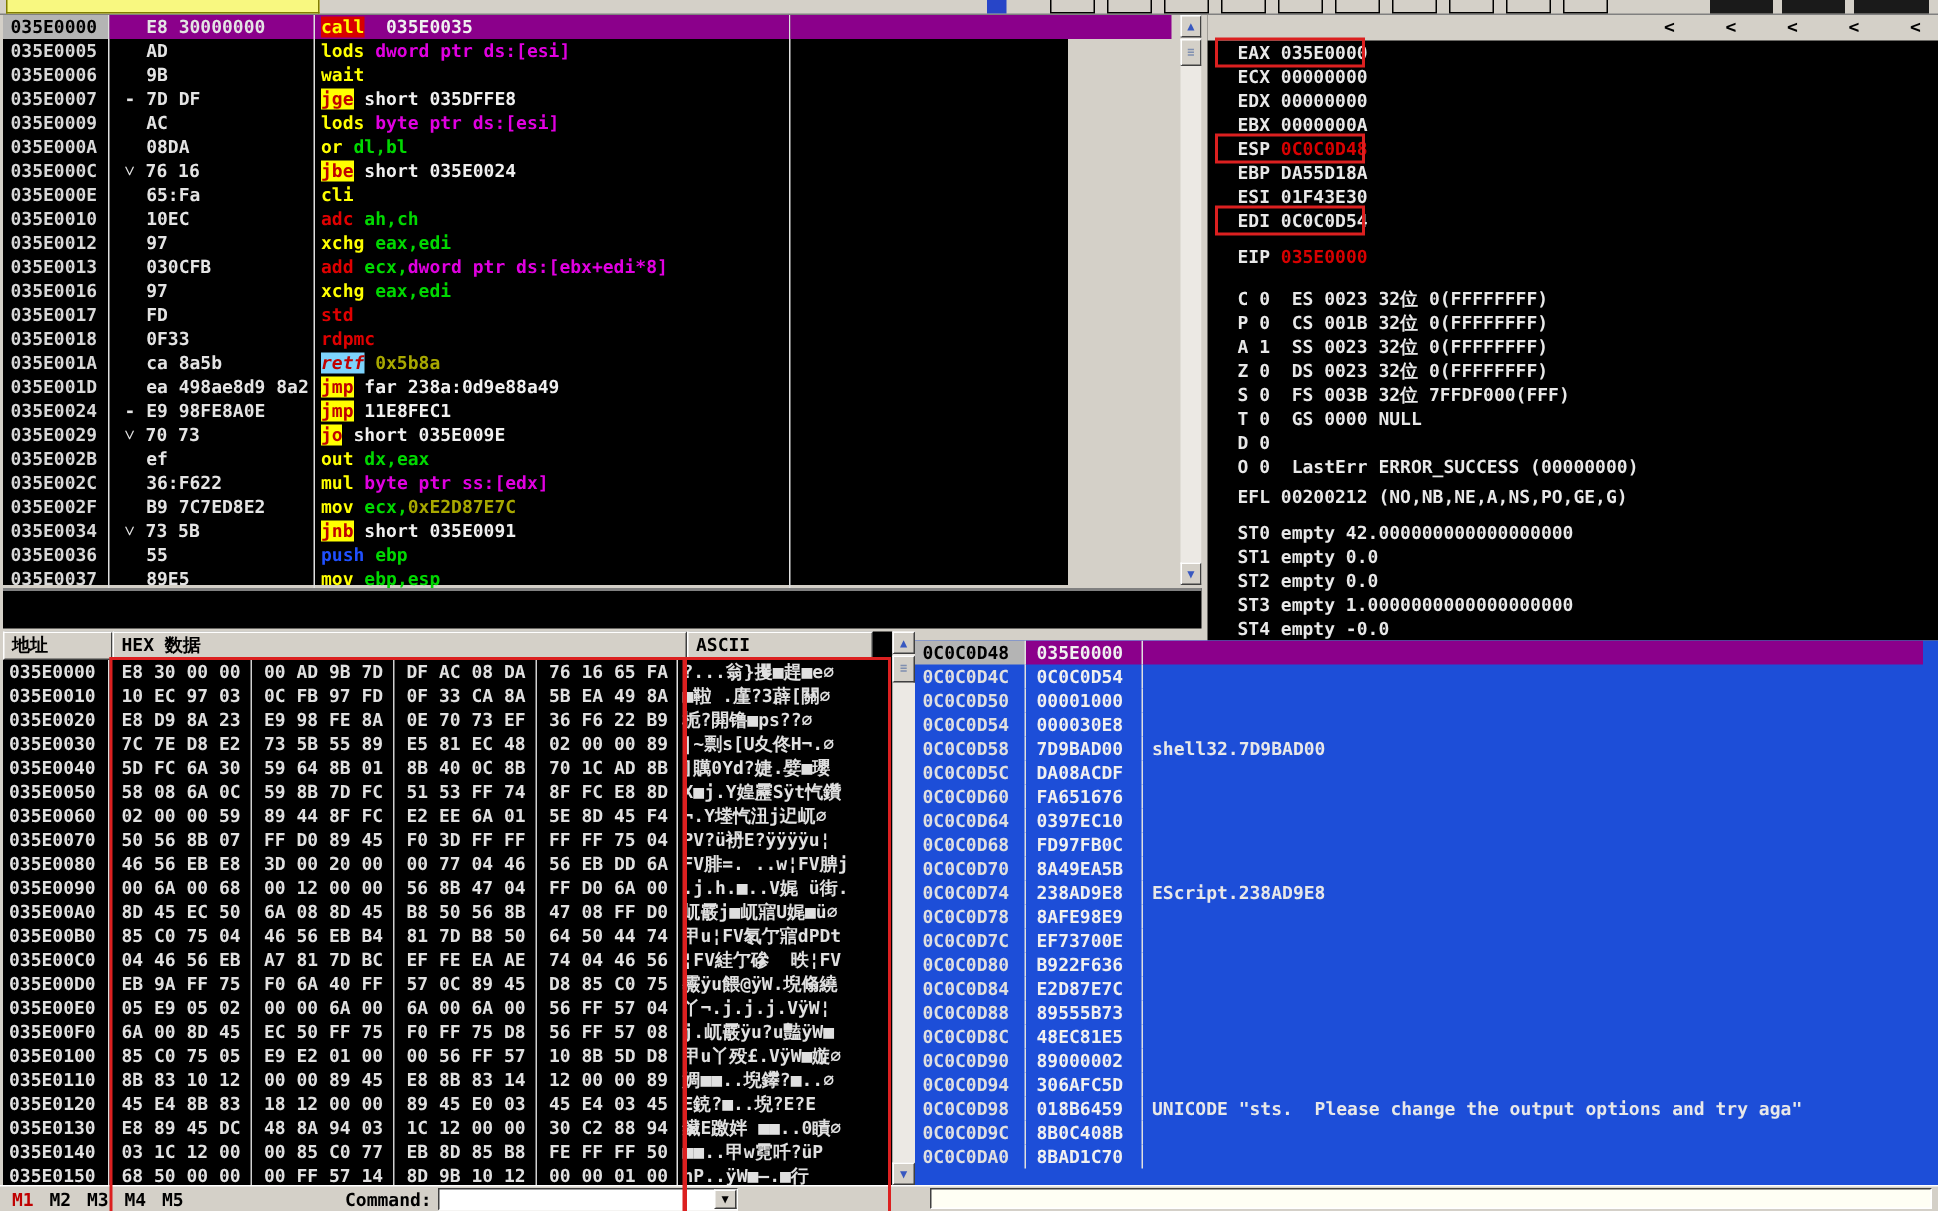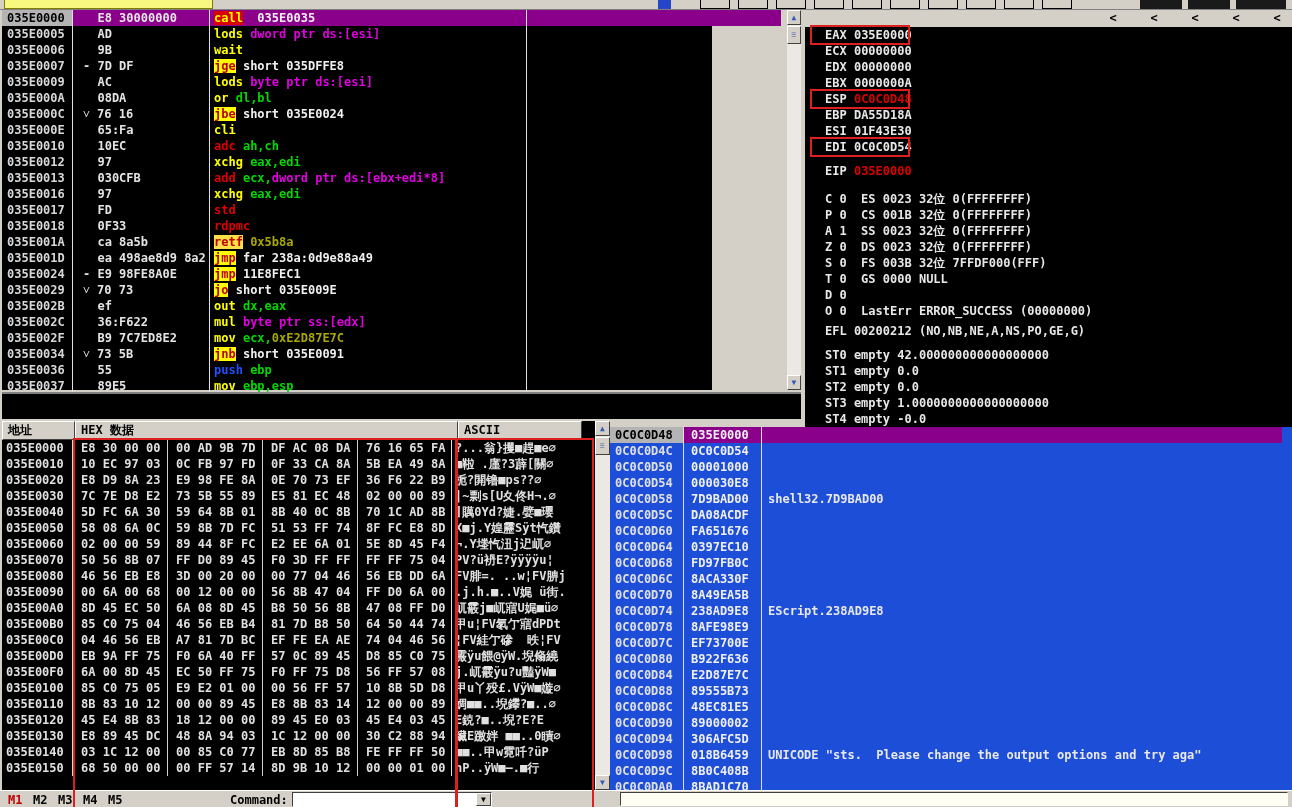--- a/index.html
+++ b/index.html
@@ -18,21 +18,21 @@
   #disasm-panel { left:2px; top:10px; width:710px; height:380px; background:#000; }
   .drow { height:16px; white-space:pre; }
   .d-addr { display:inline-block; width:71px; color:#d8d8d8; padding-left:5px; border-right:1px solid #e0e0e0; height:16px; vertical-align:top;}
   .d-bytes { display:inline-block; width:137px; color:#e4e4e4; padding-left:10px; border-right:1px solid #e0e0e0; height:16px; vertical-align:top;}
   .d-ins { display:inline-block; width:317px; padding-left:4px; border-right:1px solid #e0e0e0; height:16px; color:#f0f0f0; vertical-align:top;}
   .d-cmt { display:inline-block; width:254px; height:16px; vertical-align:top;}
   .drow.sel .d-addr { background:#b4b4b4; color:#000; }
   .drow.sel .d-bytes, .drow.sel .d-ins, .drow.sel .d-cmt { background:#8B008B; }
   .tk-m { color:#ffff00; } .tk-r { color:#e00000; } .tk-b { color:#2050ff; }
   .tk-g { color:#00d800; } .tk-p { color:#e000e0; } .tk-i { color:#a8a800; } .tk-w { color:#f0f0f0; }
-  .tk-jy { color:#c00000; background:#ffff00; } .tk-rc { color:#c00000; background:#fde047; }
+  .tk-jy { color:#c00000; background:#ffff00; } .tk-rc { color:#c00000; background:#7dd3fc;font-style:italic; }
   .tk-cr { color:#ffff00; background:#d80000; }
 
   
   .sb { background:#ece9e4; }
   .sb-btn { position:absolute; left:0; width:14px; height:15px; background:#d4d0c8;
     border:1px solid; border-color:#fff #404040 #404040 #fff; color:#3858c0; font-size:8px; line-height:13px; text-align:center; }
   .sb-thumb { position:absolute; left:0; width:14px; height:18px; background:#d4d0c8;
     border:1px solid; border-color:#fff #404040 #404040 #fff; color:#8090b0; font-size:8px; line-height:16px; text-align:center;}
   #disasm-scroll { left:787px; top:10px; width:14px; height:380px; }
   #dump-scroll { left:595px; top:421px; width:15px; height:369px; }
@@ -186,20 +186,21 @@
       <div class="mrow"><span class="m-addr">035E0040</span><span class="m-grp">5D FC 6A 30</span><span class="m-grp">59 64 8B 01</span><span class="m-grp">8B 40 0C 8B</span><span class="m-grp last">70 1C AD 8B</span><span class="m-ascii">]贎0Yd?婕.嬖■瓔</span></div>
       <div class="mrow"><span class="m-addr">035E0050</span><span class="m-grp">58 08 6A 0C</span><span class="m-grp">59 8B 7D FC</span><span class="m-grp">51 53 FF 74</span><span class="m-grp last">8F FC E8 8D</span><span class="m-ascii">X■j.Y媓靂Sÿt忾鑽</span></div>
       <div class="mrow"><span class="m-addr">035E0060</span><span class="m-grp">02 00 00 59</span><span class="m-grp">89 44 8F FC</span><span class="m-grp">E2 EE 6A 01</span><span class="m-grp last">5E 8D 45 F4</span><span class="m-ascii">¬.Y堘忾沑j迉屼∅</span></div>
       <div class="mrow"><span class="m-addr">035E0070</span><span class="m-grp">50 56 8B 07</span><span class="m-grp">FF D0 89 45</span><span class="m-grp">F0 3D FF FF</span><span class="m-grp last">FF FF 75 04</span><span class="m-ascii">PV?ü袇E?ÿÿÿÿu¦</span></div>
       <div class="mrow"><span class="m-addr">035E0080</span><span class="m-grp">46 56 EB E8</span><span class="m-grp">3D 00 20 00</span><span class="m-grp">00 77 04 46</span><span class="m-grp last">56 EB DD 6A</span><span class="m-ascii">FV腓=. ..w¦FV腗j</span></div>
       <div class="mrow"><span class="m-addr">035E0090</span><span class="m-grp">00 6A 00 68</span><span class="m-grp">00 12 00 00</span><span class="m-grp">56 8B 47 04</span><span class="m-grp last">FF D0 6A 00</span><span class="m-ascii">.j.h.■..V娓 ü街.</span></div>
       <div class="mrow"><span class="m-addr">035E00A0</span><span class="m-grp">8D 45 EC 50</span><span class="m-grp">6A 08 8D 45</span><span class="m-grp">B8 50 56 8B</span><span class="m-grp last">47 08 FF D0</span><span class="m-ascii">屼霰j■屼寣U娓■ü∅</span></div>
       <div class="mrow"><span class="m-addr">035E00B0</span><span class="m-grp">85 C0 75 04</span><span class="m-grp">46 56 EB B4</span><span class="m-grp">81 7D B8 50</span><span class="m-grp last">64 50 44 74</span><span class="m-ascii">甲u¦FV氡亇寣dPDt</span></div>
       <div class="mrow"><span class="m-addr">035E00C0</span><span class="m-grp">04 46 56 EB</span><span class="m-grp">A7 81 7D BC</span><span class="m-grp">EF FE EA AE</span><span class="m-grp last">74 04 46 56</span><span class="m-ascii">¦FV絓亇磣  昳¦FV</span></div>
       <div class="mrow"><span class="m-addr">035E00D0</span><span class="m-grp">EB 9A FF 75</span><span class="m-grp">F0 6A 40 FF</span><span class="m-grp">57 0C 89 45</span><span class="m-grp last">D8 85 C0 75</span><span class="m-ascii">霺ÿu餵@ÿW.堄翛繞</span></div>
+      <div class="mrow"><span class="m-addr">035E00E0</span><span class="m-grp">05 E9 05 02</span><span class="m-grp">00 00 6A 00</span><span class="m-grp">6A 00 6A 00</span><span class="m-grp last">56 FF 57 04</span><span class="m-ascii">丫¬.j.j.j.VÿW¦</span></div>
       <div class="mrow"><span class="m-addr">035E00F0</span><span class="m-grp">6A 00 8D 45</span><span class="m-grp">EC 50 FF 75</span><span class="m-grp">F0 FF 75 D8</span><span class="m-grp last">56 FF 57 08</span><span class="m-ascii">j.屼霰ÿu?u豔ÿW■</span></div>
       <div class="mrow"><span class="m-addr">035E0100</span><span class="m-grp">85 C0 75 05</span><span class="m-grp">E9 E2 01 00</span><span class="m-grp">00 56 FF 57</span><span class="m-grp last">10 8B 5D D8</span><span class="m-ascii">甲u丫殁£.VÿW■嫙∅</span></div>
       <div class="mrow"><span class="m-addr">035E0110</span><span class="m-grp">8B 83 10 12</span><span class="m-grp">00 00 89 45</span><span class="m-grp">E8 8B 83 14</span><span class="m-grp last">12 00 00 89</span><span class="m-ascii">婤■■..堄鑻?■..∅</span></div>
       <div class="mrow"><span class="m-addr">035E0120</span><span class="m-grp">45 E4 8B 83</span><span class="m-grp">18 12 00 00</span><span class="m-grp">89 45 E0 03</span><span class="m-grp last">45 E4 03 45</span><span class="m-ascii">E鋴?■..堄?E?E</span></div>
       <div class="mrow"><span class="m-addr">035E0130</span><span class="m-grp">E8 89 45 DC</span><span class="m-grp">48 8A 94 03</span><span class="m-grp">1C 12 00 00</span><span class="m-grp last">30 C2 88 94</span><span class="m-ascii">鑶E躈姅 ■■..0瞔∅</span></div>
       <div class="mrow"><span class="m-addr">035E0140</span><span class="m-grp">03 1C 12 00</span><span class="m-grp">00 85 C0 77</span><span class="m-grp">EB 8D 85 B8</span><span class="m-grp last">FE FF FF 50</span><span class="m-ascii">■■..甲w霓吀?üP</span></div>
       <div class="mrow"><span class="m-addr">035E0150</span><span class="m-grp">68 50 00 00</span><span class="m-grp">00 FF 57 14</span><span class="m-grp">8D 9B 10 12</span><span class="m-grp last">00 00 01 00</span><span class="m-ascii">hP..ÿW■–.■行</span></div>
     </div>
 </div>
 <div id="dump-scroll" class="abs sb">
@@ -211,21 +212,20 @@
 <div id="stack-panel" class="abs">
     <div class="srow sel"><span class="s-addr">0C0C0D48</span><span class="s-val">035E0000</span><span class="s-cmt"></span></div>
     <div class="srow"><span class="s-addr">0C0C0D4C</span><span class="s-val">0C0C0D54</span><span class="s-cmt"></span></div>
     <div class="srow"><span class="s-addr">0C0C0D50</span><span class="s-val">00001000</span><span class="s-cmt"></span></div>
     <div class="srow"><span class="s-addr">0C0C0D54</span><span class="s-val">000030E8</span><span class="s-cmt"></span></div>
     <div class="srow"><span class="s-addr">0C0C0D58</span><span class="s-val">7D9BAD00</span><span class="s-cmt">shell32.7D9BAD00</span></div>
     <div class="srow"><span class="s-addr">0C0C0D5C</span><span class="s-val">DA08ACDF</span><span class="s-cmt"></span></div>
     <div class="srow"><span class="s-addr">0C0C0D60</span><span class="s-val">FA651676</span><span class="s-cmt"></span></div>
     <div class="srow"><span class="s-addr">0C0C0D64</span><span class="s-val">0397EC10</span><span class="s-cmt"></span></div>
     <div class="srow"><span class="s-addr">0C0C0D68</span><span class="s-val">FD97FB0C</span><span class="s-cmt"></span></div>
-    <div class="srow"><span class="s-addr">0C0C0D6C</span><span class="s-val">8ACA330F</span><span class="s-cmt"></span></div>
     <div class="srow"><span class="s-addr">0C0C0D70</span><span class="s-val">8A49EA5B</span><span class="s-cmt"></span></div>
     <div class="srow"><span class="s-addr">0C0C0D74</span><span class="s-val">238AD9E8</span><span class="s-cmt">EScript.238AD9E8</span></div>
     <div class="srow"><span class="s-addr">0C0C0D78</span><span class="s-val">8AFE98E9</span><span class="s-cmt"></span></div>
     <div class="srow"><span class="s-addr">0C0C0D7C</span><span class="s-val">EF73700E</span><span class="s-cmt"></span></div>
     <div class="srow"><span class="s-addr">0C0C0D80</span><span class="s-val">B922F636</span><span class="s-cmt"></span></div>
     <div class="srow"><span class="s-addr">0C0C0D84</span><span class="s-val">E2D87E7C</span><span class="s-cmt"></span></div>
     <div class="srow"><span class="s-addr">0C0C0D88</span><span class="s-val">89555B73</span><span class="s-cmt"></span></div>
     <div class="srow"><span class="s-addr">0C0C0D8C</span><span class="s-val">48EC81E5</span><span class="s-cmt"></span></div>
     <div class="srow"><span class="s-addr">0C0C0D90</span><span class="s-val">89000002</span><span class="s-cmt"></span></div>
     <div class="srow"><span class="s-addr">0C0C0D94</span><span class="s-val">306AFC5D</span><span class="s-cmt"></span></div>

